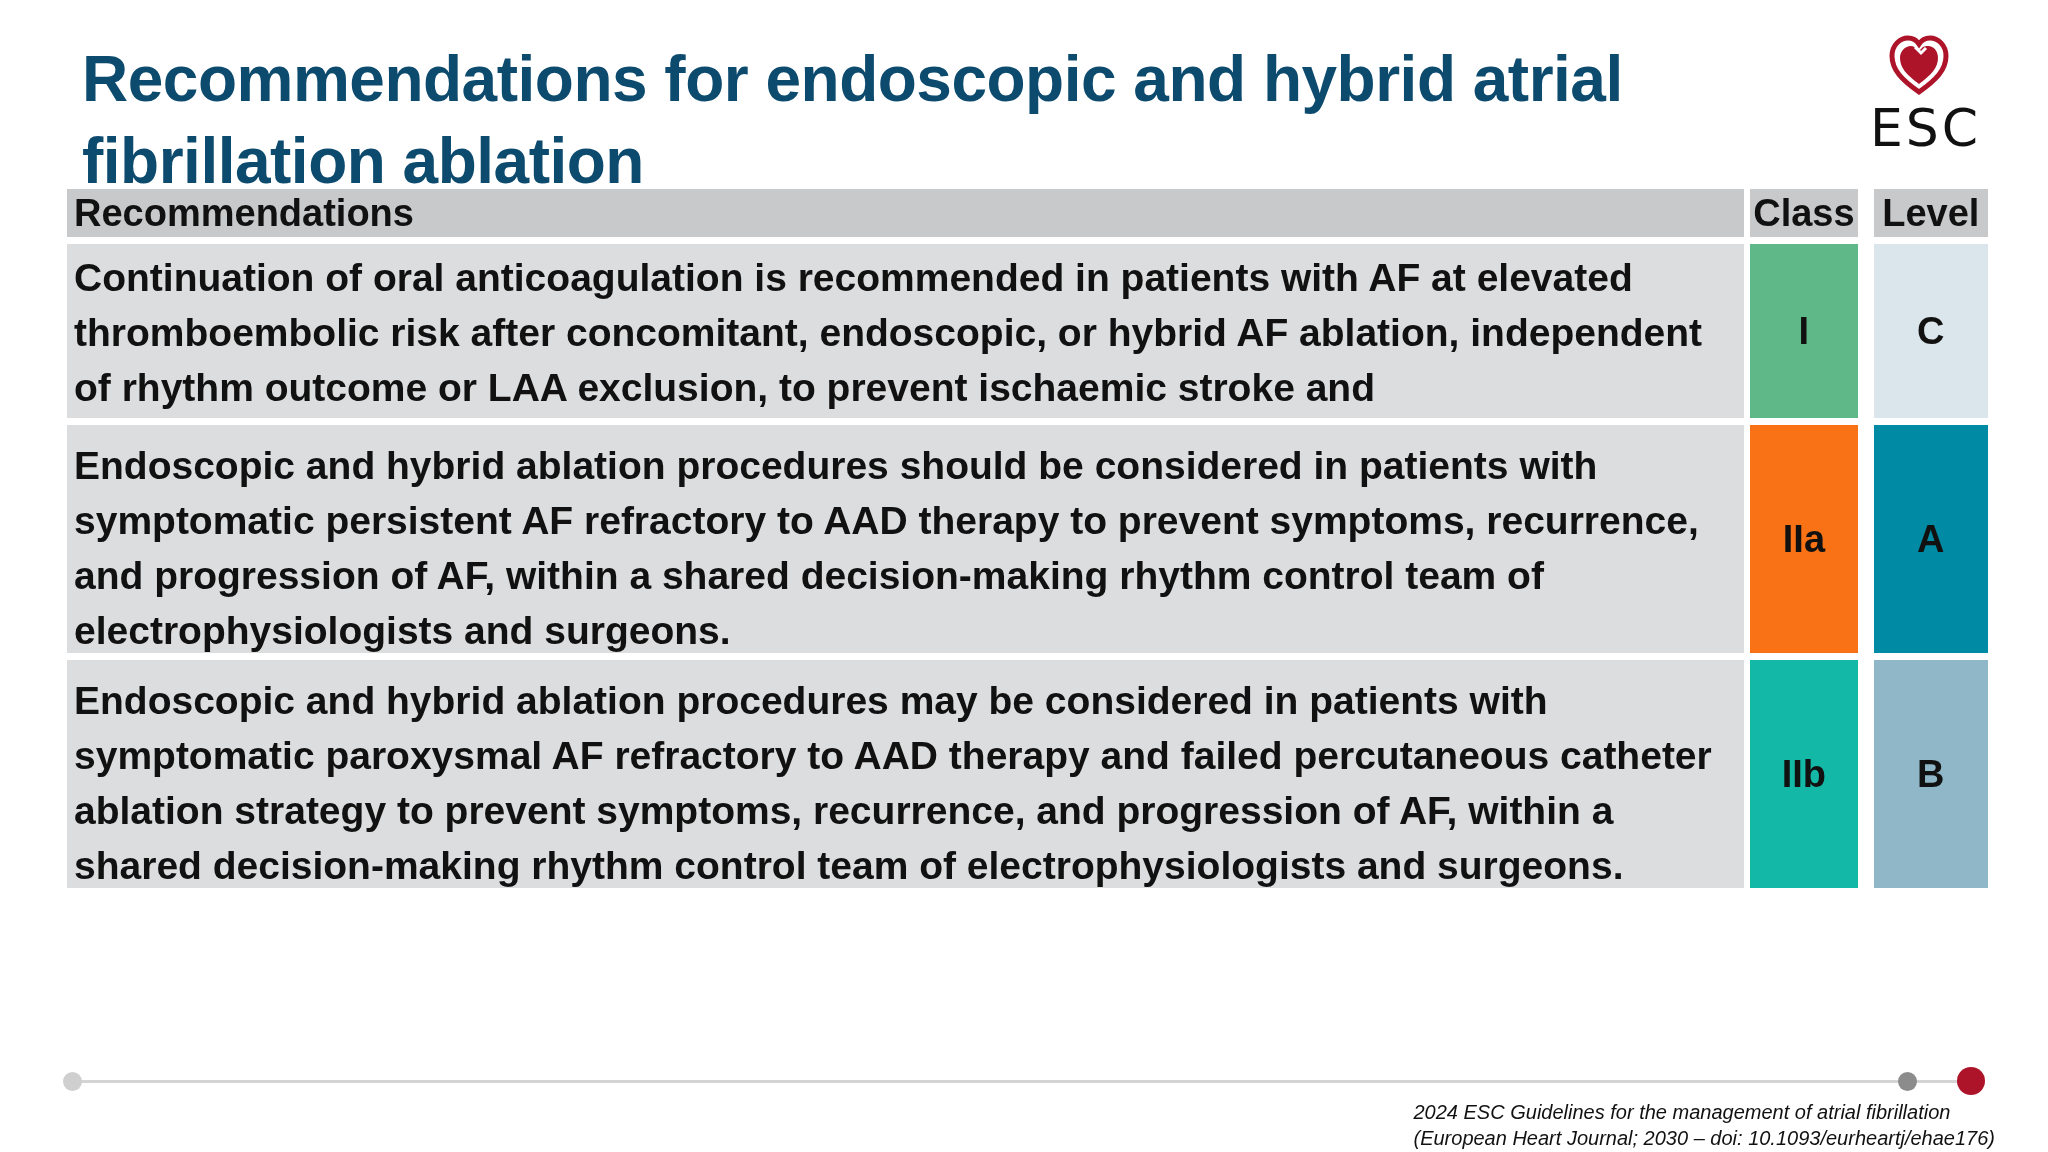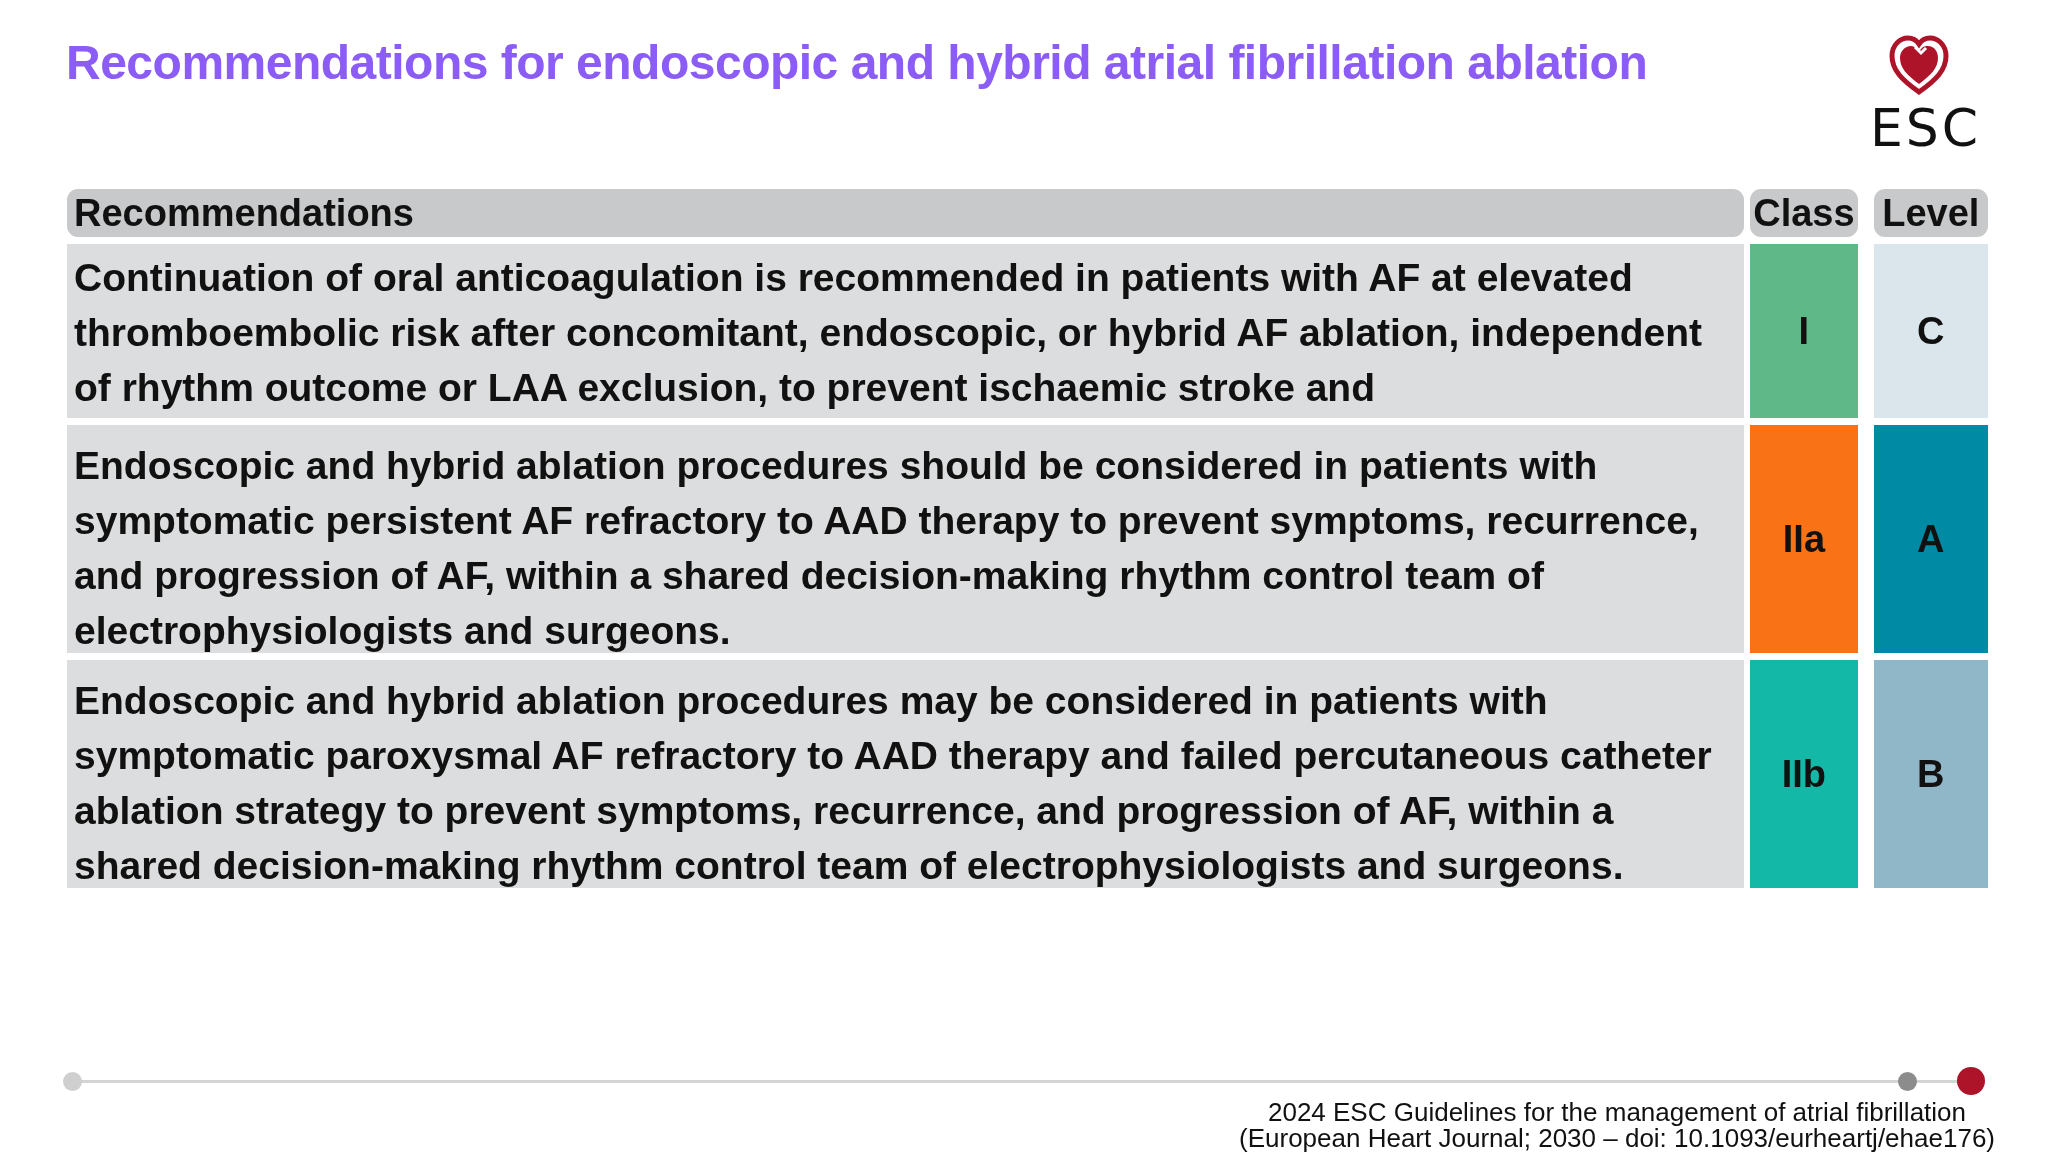--- a/index.html
+++ b/index.html
@@ -13,25 +13,25 @@
       position: relative;
       overflow: hidden;
       font-family: "Liberation Sans", "DejaVu Sans", sans-serif;
       color: #111111;
     }
     .title {
       position: absolute;
       left: 66px;
       top: 22px;
       width: 1770px;
-      margin: 0;
-      font-size: 48px;
+      margin: 16px;
+      font-size: 64px;
       line-height: 82px;
       font-weight: bold;
-      color: #8b5cf6;
+      color: #0c4a6e;
       letter-spacing: -0.5px;
     }
     .logo {
       position: absolute;
       left: 1856px;
       top: 34px;
       height: 64px;
       display: flex;
       align-items: center;
       flex-direction: column;
@@ -80,21 +80,20 @@
       font-weight: bold;
       font-size: 38px;
     }
     .header .cell {
       background: #c8c9ca;
       height: 48px;
       font-weight: bold;
       font-size: 38px;
       line-height: 48px;
       color: #111111;
-      border-radius: 11px;
     }
     .header .c-rec { padding-left: 7px; }
     .body-row .c-rec {
       background: #dcddde;
       padding: 6px 8px 0 7px;
       font-size: 39px;
       line-height: 55px;
       color: #111111;
       font-weight: bold;
     }
@@ -122,24 +121,25 @@
       background: #8c8c8c;
     }
     .dot-end {
       left: 1957px; top: 1067px; width: 28px; height: 28px;
       background: #ae1429;
     }
     .citation {
       position: absolute;
       right: 53px;
       top: 1099px;
-      text-align: center;
-      font-size: 26px;
+      text-align: left;
+      font-size: 20px;
       line-height: 26px;
       color: #111111;
+      font-style: italic;
     }
   </style>
 </head>
 <body>
 
 <h1 class="title">Recommendations for endoscopic and hybrid atrial fibrillation ablation</h1>
 
 <div class="logo">
   <span>
     <svg width="62" height="62" viewBox="0 0 62 62">

